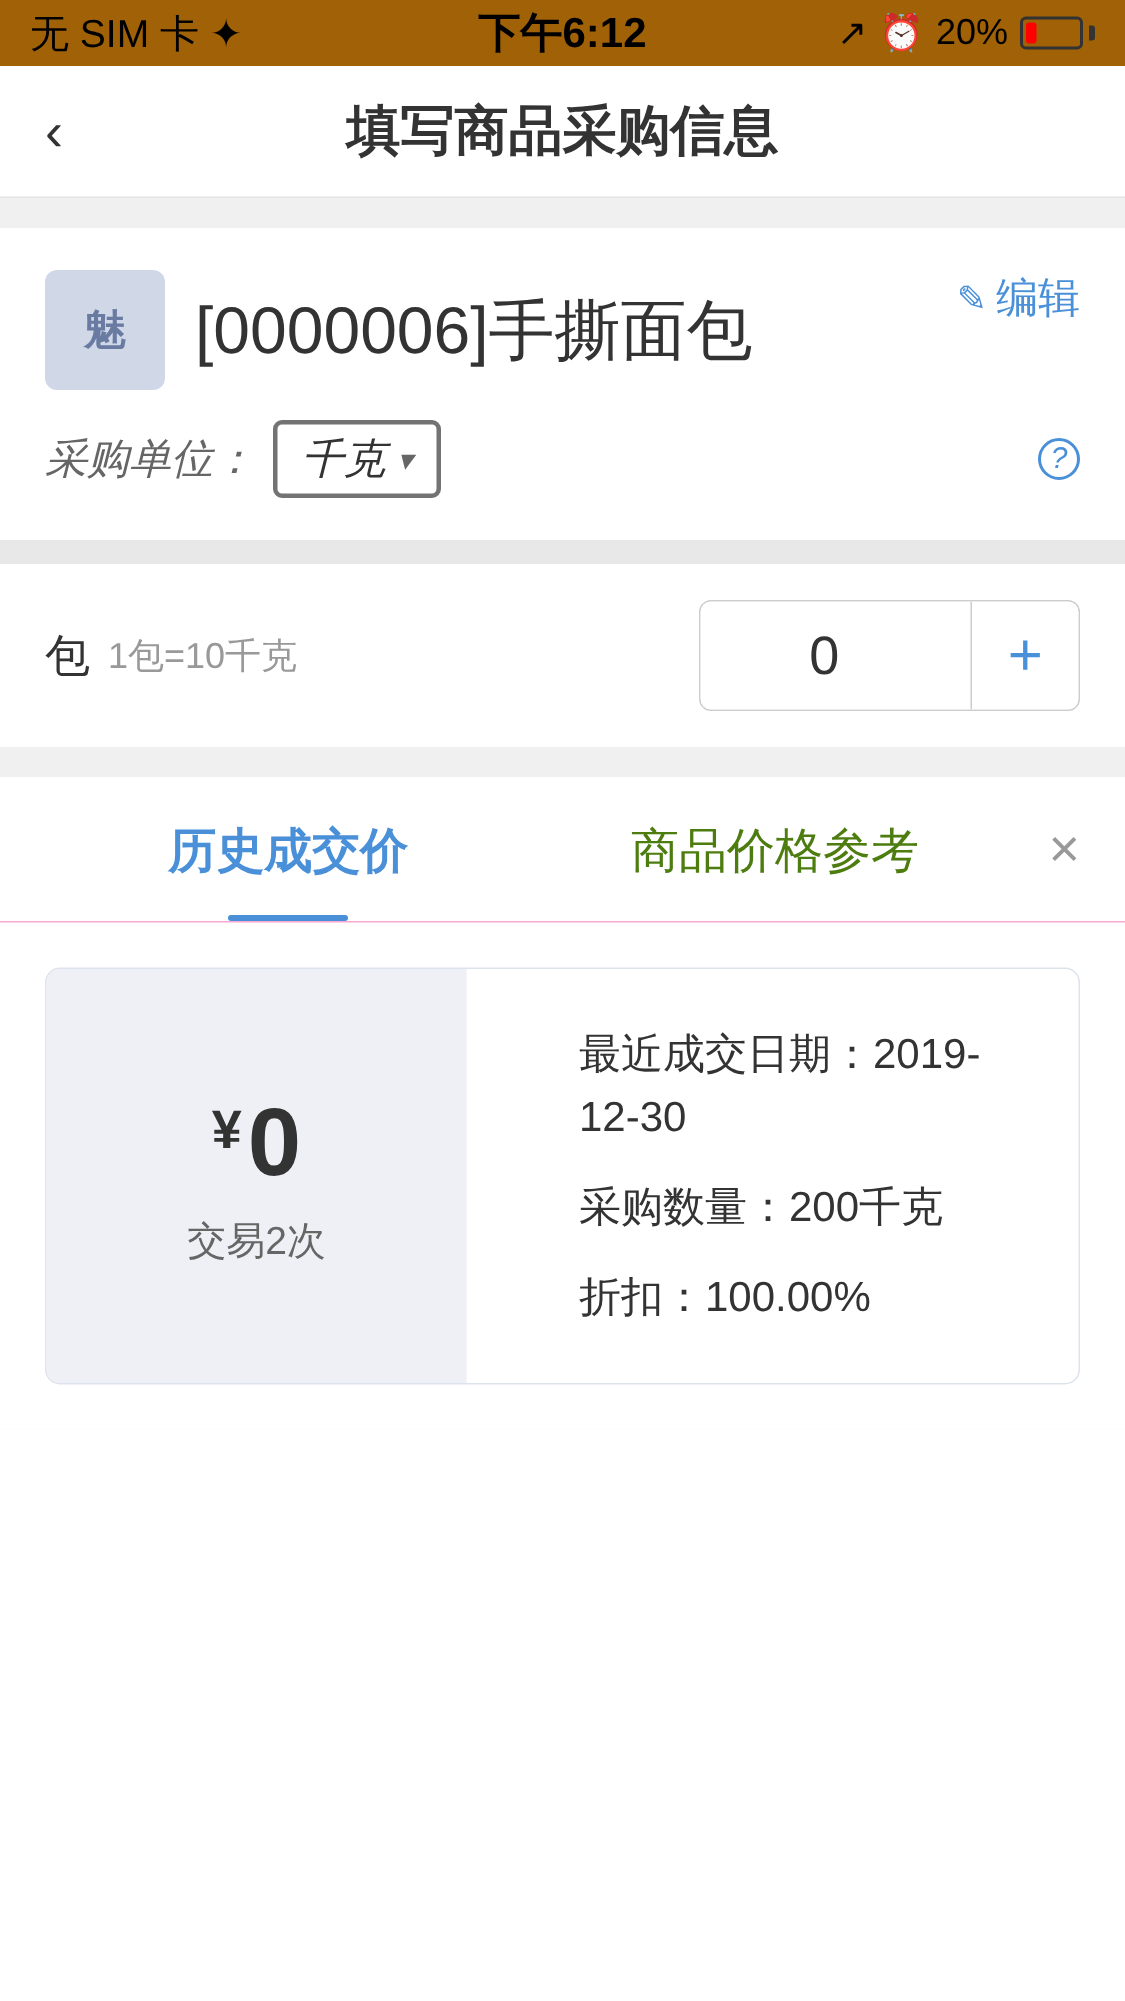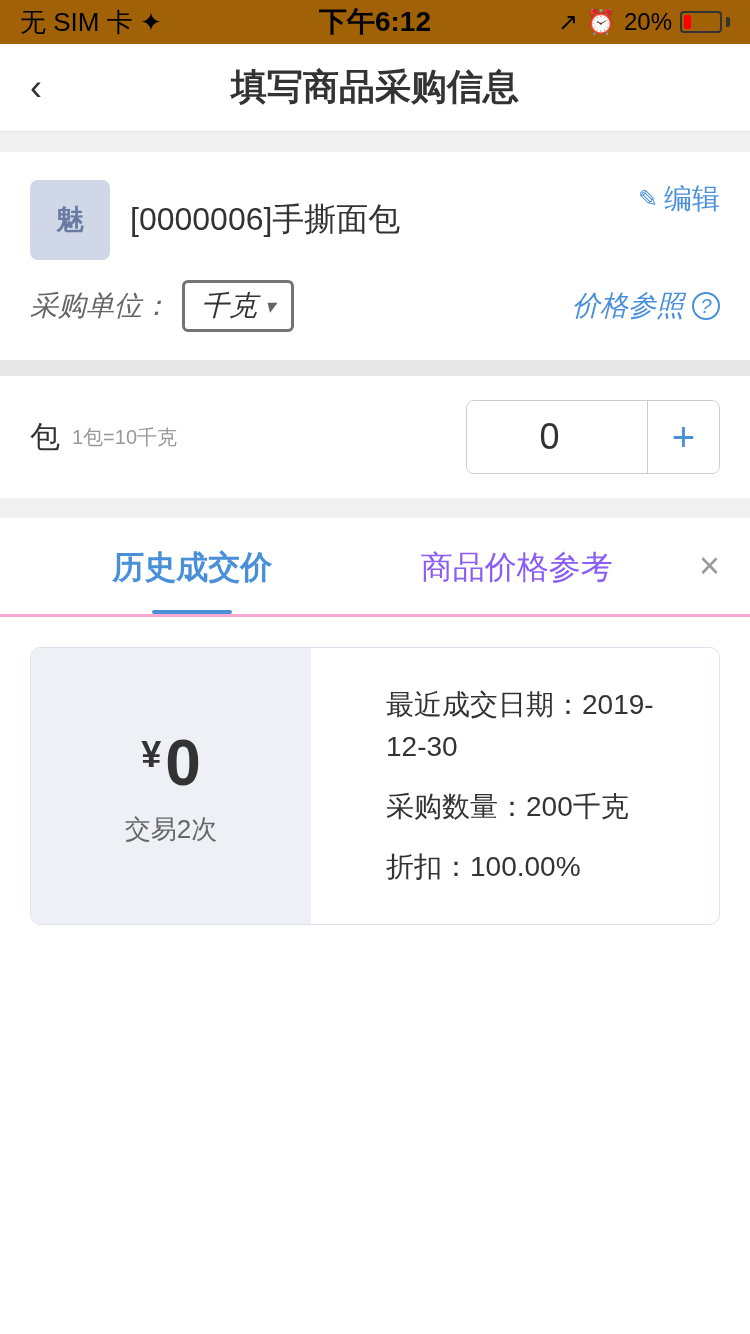--- a/index.html
+++ b/index.html
@@ -119,21 +119,21 @@
       background: #d0d8e8;
       border-radius: 8px;
       display: flex;
       align-items: center;
       justify-content: center;
       color: #6a7ba2;
       font-size: 28px;
       font-weight: bold;
     }
     .product-name {
-      font-size: 32px;
+      font-size: 44px;
       color: #333;
       font-weight: 500;
     }
     .edit-btn {
       font-size: 28px;
       color: #4a90d9;
       display: flex;
       align-items: center;
       gap: 6px;
       cursor: pointer;
@@ -206,21 +206,21 @@
       justify-content: space-between;
     }
     .qty-label {
       font-size: 30px;
       color: #333;
       display: flex;
       align-items: center;
       gap: 12px;
     }
     .qty-unit-badge {
-      font-size: 20px;
+      font-size: 24px;
       color: #999;
     }
     .qty-control {
       display: flex;
       align-items: center;
       border: 1px solid #ccc;
       border-radius: 8px;
       overflow: hidden;
     }
     .qty-input {
@@ -247,30 +247,30 @@
     }
 
     
     .tabs-section {
       background: #fff;
       margin-top: 20px;
     }
     .tabs-header {
       display: flex;
       align-items: center;
-      border-bottom: 3px solid #f9a8d4;
+      border-bottom: 1px solid #f9a8d4;
       position: relative;
       padding: 0 30px;
     }
     .tab-item {
       flex: 1;
       text-align: center;
       padding: 28px 0 24px;
       font-size: 32px;
-      color: #8b5cf6;
+      color: #4d7c0f;
       cursor: pointer;
       position: relative;
     }
     .tab-item.active {
       color: #4a90d9;
       font-weight: 600;
     }
     .tab-item.active::after {
       content: '';
       position: absolute;
@@ -393,21 +393,20 @@
   </div>
   <div class="product-bottom-row">
     <div class="unit-row">
       <span>采购单位：</span>
       <div class="unit-select">
         <span>千克</span>
         <span class="unit-arrow">▾</span>
       </div>
     </div>
     <div class="price-ref">
-      <span>价格参照</span>
       <div class="price-ref-icon">?</div>
     </div>
   </div>
 </div>
 
 <div class="section-divider"></div>
 
 <div class="qty-row">
   <div class="qty-label">
     <span>包</span>

